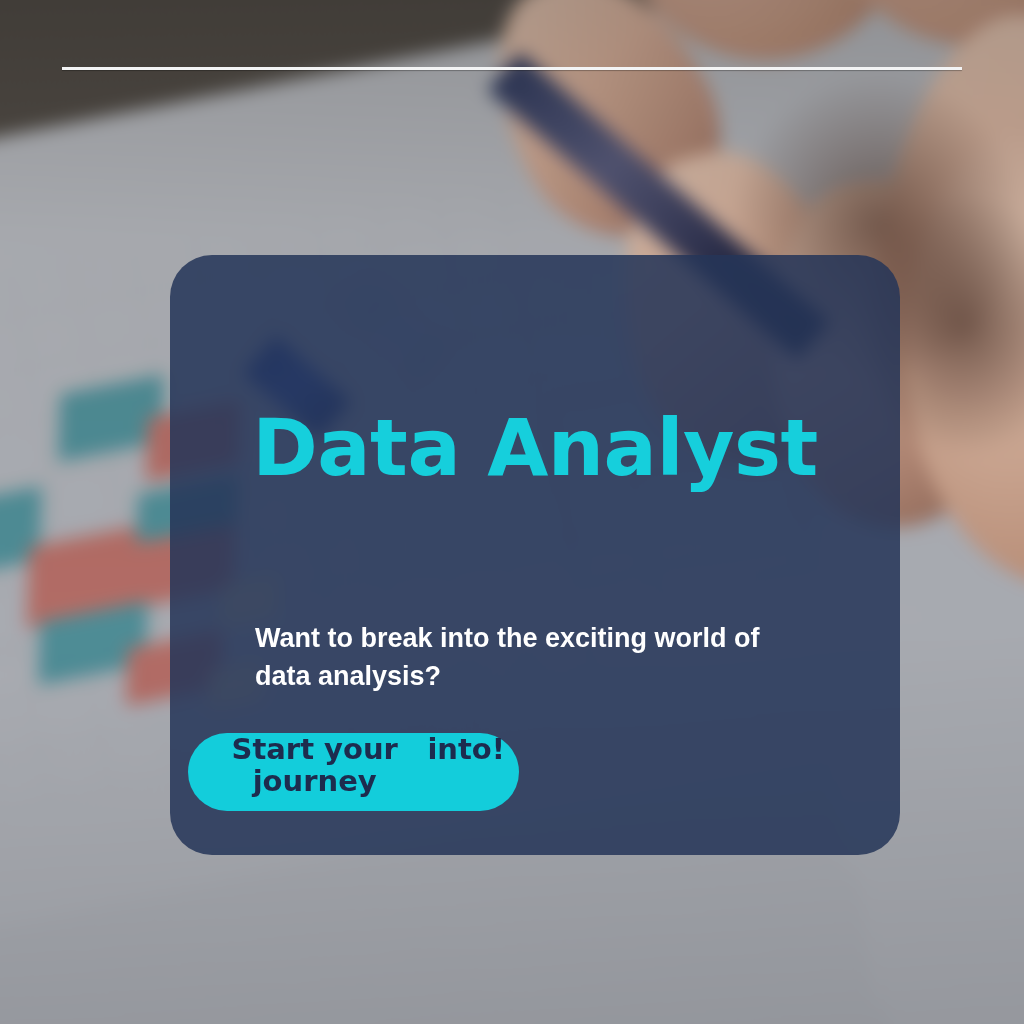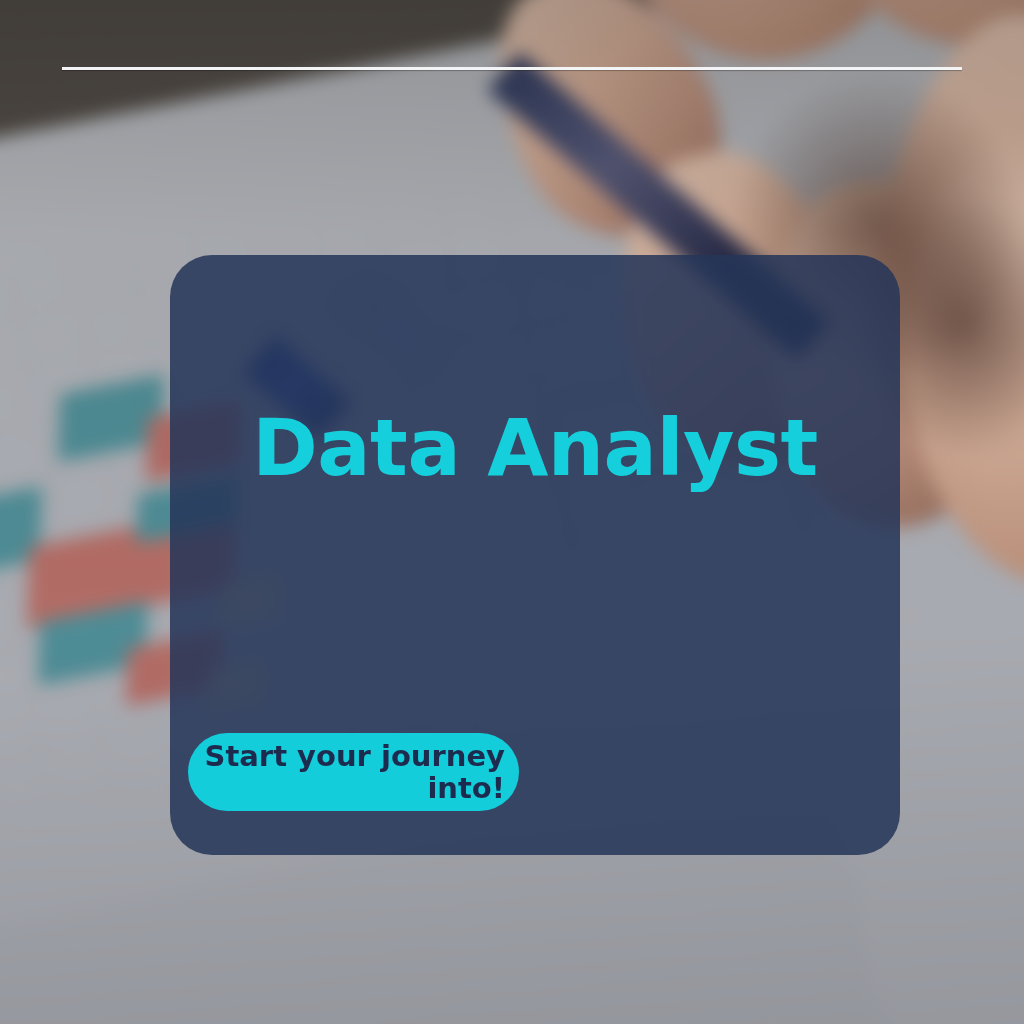--- a/index.html
+++ b/index.html
@@ -227,24 +227,23 @@
     border-radius: 39px;
     background: #13cddb;
     color: #1d2c4e;
     font-size: 29px;
     font-weight: bold;
     line-height: 1.12;
     font-family: "DejaVu Sans", sans-serif;
     padding: 0 14px;
     cursor: pointer;
     display: flex;
-    align-items: flex-end;
+    align-items: flex-start;
     justify-content: center;
     text-align: center;
-    flex-direction: column;
   }
   .cta span { display: block; }
 </style>
 </head>
 <body>
 
 <div id="stage">
 
   <div class="photo">
     <div class="bg-desk"></div>
@@ -294,20 +293,21 @@
 
   <div class="top-rule"></div>
 
   <div class="card">
     <div class="card-inner">
 
       <h1 class="title">
         <span class="l1">Data Analyst</span>
       </h1>
 
+      <p class="subtitle">Want to break into the exciting world of data analysis?</p>
 
       <button class="cta">
         <span>Start your journey</span>
         <span>into!</span>
       </button>
 
     </div>
   </div>
 
 </div>

